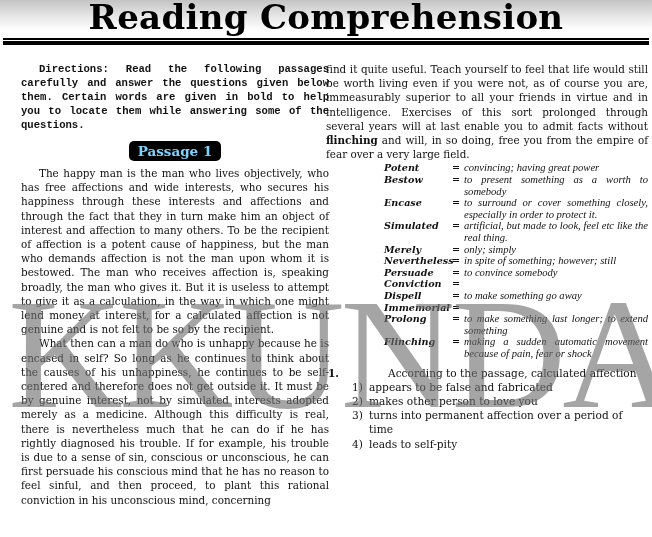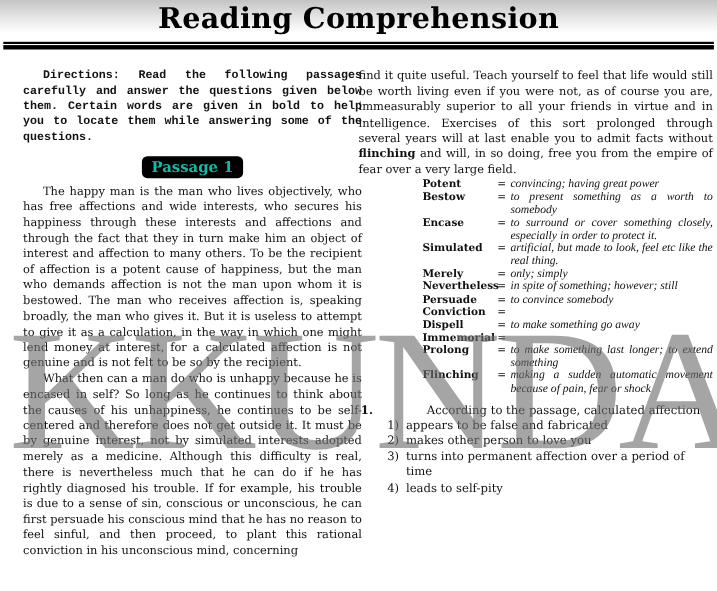--- a/index.html
+++ b/index.html
@@ -5,53 +5,53 @@
     * { margin: 0; padding: 0; box-sizing: border-box; }
     html, body { width: 652px; height: 537px; overflow: hidden; background: #ffffff; }
     body { position: relative; font-family: "DejaVu Serif", "Liberation Serif", serif; color: #111; }
 
     .header {
       position: absolute; left: 0; top: 0; width: 652px; height: 38px;
       background: linear-gradient(to bottom, #c4c4c4 0%, #e8e8e8 45%, #ffffff 80%);
     }
     .title {
       position: absolute; left: 0; top: 0; width: 652px; text-align: center;
-      font-family: "DejaVu Serif", serif; font-weight: bold; font-size: 26px;
+      font-family: "DejaVu Serif", serif; font-weight: bold; font-size: 34px;
       line-height: 34px; color: #000; letter-spacing: 0.3px;
     }
     .rule-thin { position: absolute; left: 3px; right: 3px; top: 38px; height: 1.5px; background: #000; }
     .rule-thick { position: absolute; left: 3px; right: 3px; top: 41px; height: 4px; background: #000; }
 
     .col { position: absolute; top: 62px; }
     .col-left { left: 21px; width: 308px; }
     .col-right { left: 326px; width: 322px; }
 
     .directions {
       font-family: "Liberation Mono", "DejaVu Sans Mono", monospace; font-weight: bold;
       font-size: 10.6px; line-height: 14px; text-align: justify; text-indent: 18px;
     }
 
     .badge-wrap { text-align: center; margin-top: 9px; margin-bottom: 5px; }
     .badge {
-      display: inline-block; background: #000; color: #14b8a6; border-radius: 5px;
+      display: inline-block; background: #000; color: #7dd3fc; border-radius: 5px;
       font-family: "DejaVu Serif", serif; font-weight: bold; font-size: 13.5px;
       line-height: 20px; padding: 0 9px;
     }
 
     .para {
       font-family: "DejaVu Serif", serif; font-size: 10.4px; line-height: 14.2px;
       text-align: justify; text-indent: 18px;
     }
     .para.noindent { text-indent: 0; }
     .bold { font-weight: bold; }
 
     .glossary { margin-top: 1px; margin-left: 58px; }
     .g-row { display: flex; font-size: 9.6px; line-height: 11.6px; }
     .g-term {
-      width: 68px; flex: none; font-weight: bold; 
+      width: 68px; flex: none; font-weight: bold; font-style: italic;
       font-family: "DejaVu Serif", serif;
     }
     .g-eq { width: 12px; flex: none; text-align: left; font-family: "DejaVu Sans", sans-serif; }
     .g-def {
       flex: 1; font-style: italic; font-family: "Liberation Serif", serif; font-size: 10.6px;
       text-align: justify;
     }
 
     .question { margin-top: 6px; font-family: "DejaVu Serif", serif; font-size: 10.6px; line-height: 14.2px; }
     .q-stem { display: flex; }

